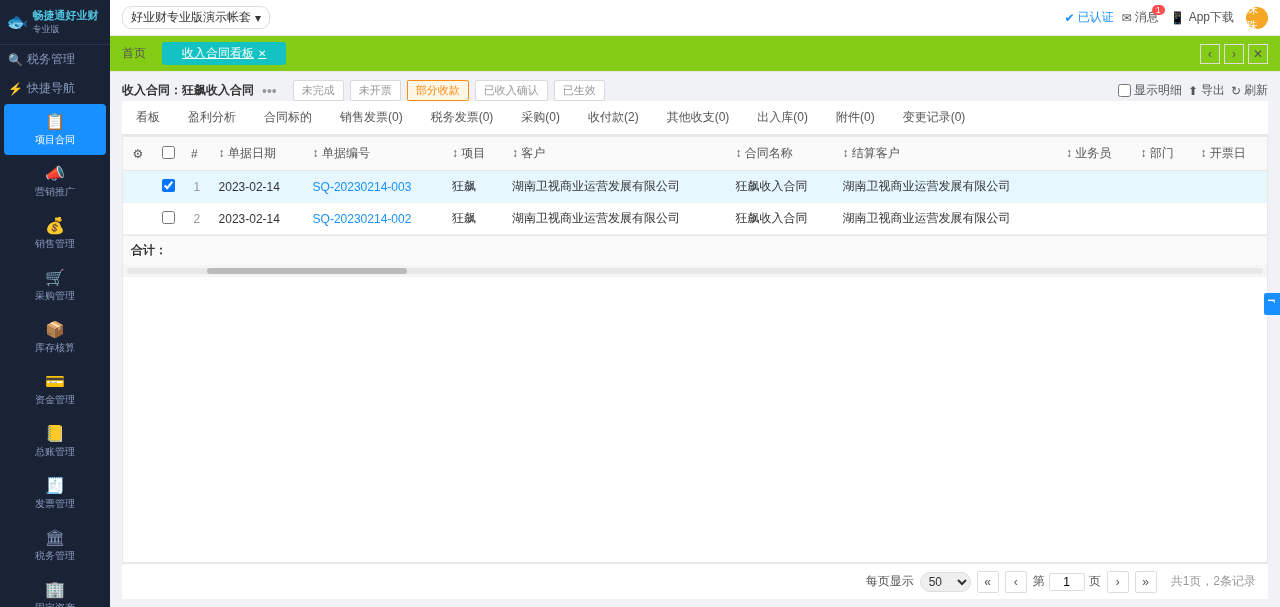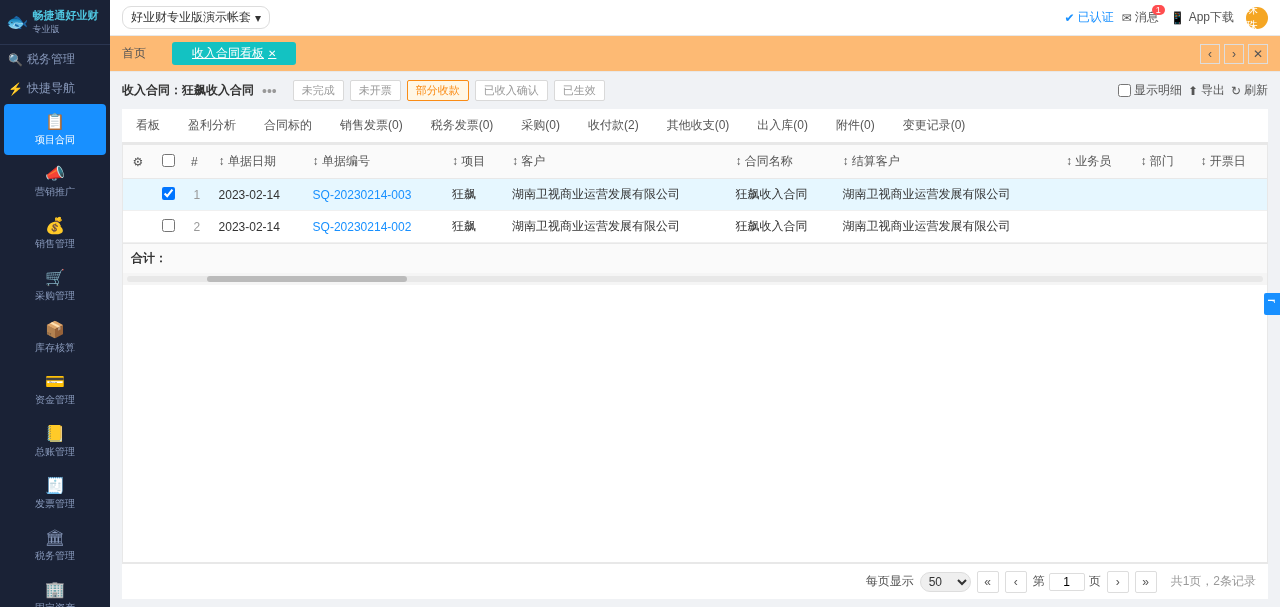--- a/index.html
+++ b/index.html
@@ -24,32 +24,32 @@
     .topbar { height: 36px; background: #fff; display: flex; align-items: center; padding: 0 12px; border-bottom: 1px solid #e8e8e8; gap: 8px; }
     .topbar-company { display: flex; align-items: center; gap: 4px; color: #333; font-size: 12px; border: 1px solid #ddd; border-radius: 9px; padding: 2px 8px; }
     .topbar-spacer { flex: 1; }
     .topbar-verified { color: #1890ff; display: flex; align-items: center; gap: 3px; font-size: 12px; }
     .topbar-actions { display: flex; align-items: center; gap: 12px; margin-left: auto; }
     .topbar-action { display: flex; align-items: center; gap: 3px; color: #555; cursor: pointer; font-size: 12px; position: relative; }
     .badge { background: #ff4d4f; color: #fff; border-radius: 8px; padding: 0 4px; font-size: 9px; position: absolute; top: -4px; right: -6px; }
     .avatar { width: 22px; height: 22px; border-radius: 50%; background: #f5a623; display: flex; align-items: center; justify-content: center; color: #fff; font-size: 10px; }
 
     
-    .breadcrumb { height: 36px; background: #fdba74; display: flex; align-items: center; padding: 0 12px; gap: 26px; border-bottom: 1px solid #e8e8e8; }
+    .breadcrumb { height: 36px; background: #84cc16; display: flex; align-items: center; padding: 0 12px; gap: 16px; border-bottom: 1px solid #e8e8e8; }
     .breadcrumb-home { color: #555; font-size: 12px; cursor: pointer; }
     .breadcrumb-tab { background: #13c2c2; color: #fff; padding: 3px 20px; border-radius: 3px; font-size: 12px; display: flex; align-items: center; gap: 4px; cursor: pointer; text-decoration: underline; }
     .breadcrumb-tab-close { cursor: pointer; font-size: 10px; }
     .breadcrumb-nav { display: flex; gap: 4px; margin-left: auto; }
     .breadcrumb-nav-btn { width: 20px; height: 20px; display: flex; align-items: center; justify-content: center; border: 1px solid #ddd; cursor: pointer; color: #555; }
 
     
     .content { flex: 1; display: flex; flex-direction: column; overflow: hidden; padding: 8px 12px; }
 
     
-    .contract-header { display: flex; align-items: center; gap: 8px; margin-bottom: 8px; }
+    .contract-header { display: flex; align-items: center; gap: 8px; }
     .contract-title { font-size: 13px; color: #333; font-weight: bold; }
     .contract-more { color: #999; cursor: pointer; font-size: 14px; }
     .status-badges { display: flex; gap: 6px; margin-left: 8px; }
     .status-badge { padding: 2px 8px; border-radius: 2px; font-size: 11px; border: 1px solid; }
     .status-incomplete { border-color: #d9d9d9; color: #999; background: #fff; }
     .status-uninvoiced { border-color: #d9d9d9; color: #999; background: #fff; }
     .status-partial { border-color: #fa8c16; color: #fa8c16; background: #fff7e6; }
     .status-confirmed { border-color: #d9d9d9; color: #999; background: #fff; }
     .status-effective { border-color: #d9d9d9; color: #999; background: #fff; }
     .contract-right-btns { margin-left: auto; display: flex; align-items: center; gap: 6px; }

